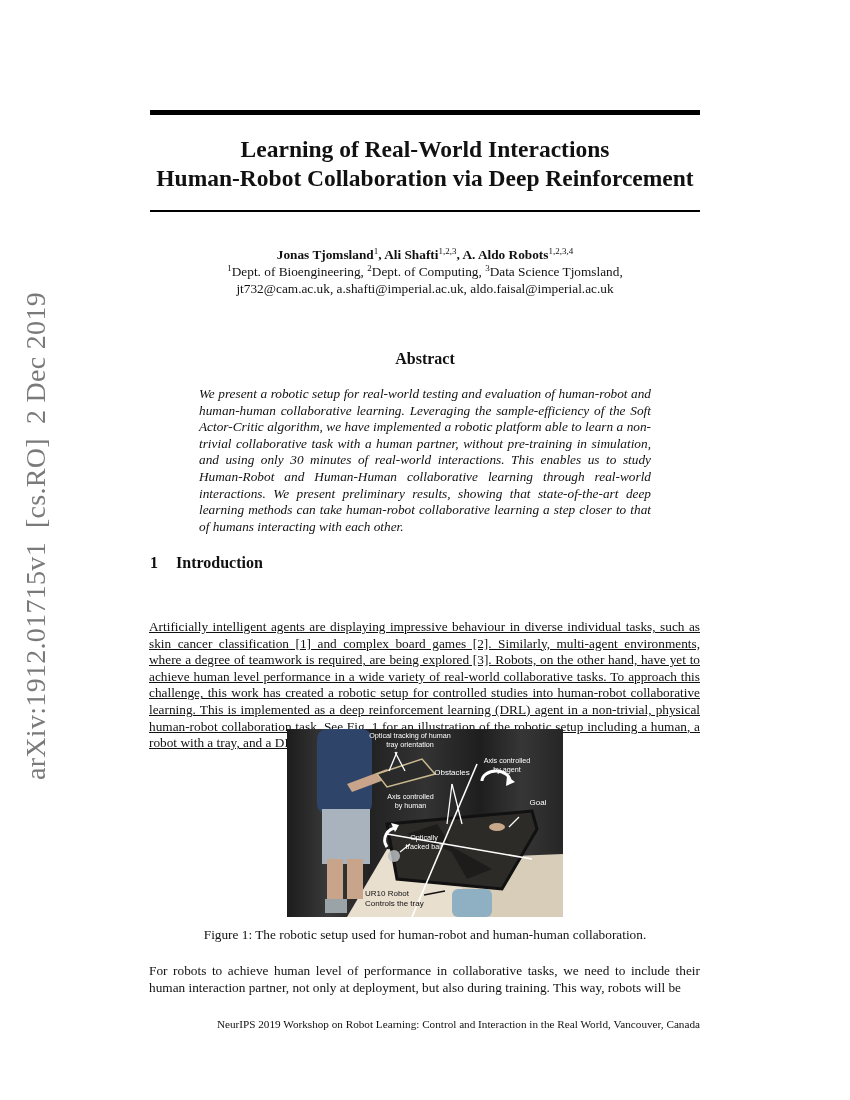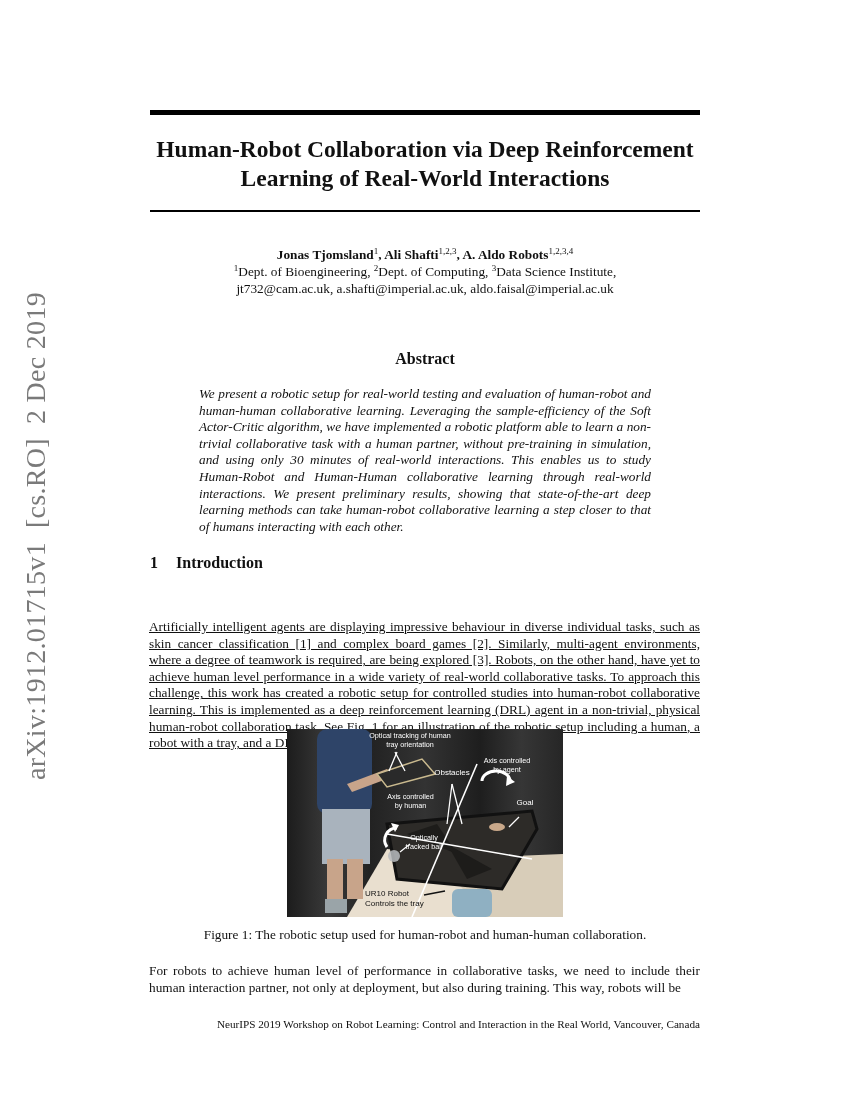--- a/index.html
+++ b/index.html
@@ -33,33 +33,33 @@
 </style>
 </head>
 <body>
 
 <div class="abs arxiv">
   <span>arXiv:1912.01715v1</span><span>[cs.RO]</span><span>2 Dec 2019</span>
 </div>
 
 <div class="abs rule-top"></div>
 <div class="abs title">
+  <div>Learning of Real-World Interactions</div>
   <div>Human-Robot Collaboration via Deep Reinforcement</div>
-  <div>Learning of Real-World Interactions</div>
 </div>
 <div class="abs rule-bot"></div>
 
 <div class="abs authors">
   <div class="names">
     <span>Jonas Tjomsland</span><sup>1</sup>,
     <span>Ali Shafti</span><sup>1,2,3</sup>,
     <span>A. Aldo Robots</span><sup>1,2,3,4</sup>
   </div>
   <div>
-    <sup>1</sup><span>Dept. of Bioengineering, </span><sup>2</sup><span>Dept. of Computing, </span><sup>3</sup><span>Data Science Institute,</span>
+    <sup>1</sup><span>Dept. of Bioengineering, </span><sup>2</sup><span>Dept. of Computing, </span><sup>3</sup><span>Data Science Tjomsland,</span>
   </div>
   <div>jt732@cam.ac.uk, a.shafti@imperial.ac.uk, aldo.faisal@imperial.ac.uk</div>
 </div>
 
 <div class="abs abstract-h">Abstract</div>
 <div class="abs abstract">We present a robotic setup for real-world testing and evaluation of human-robot and human-human collaborative learning. Leveraging the sample-efficiency of the Soft Actor-Critic algorithm, we have implemented a robotic platform able to learn a non-trivial collaborative task with a human partner, without pre-training in simulation, and using only 30 minutes of real-world interactions. This enables us to study Human-Robot and Human-Human collaborative learning through real-world interactions. We present preliminary results, showing that state-of-the-art deep learning methods can take human-robot collaborative learning a step closer to that of humans interacting with each other.</div>
 
 <div class="abs sec-h">
   <span class="num">1</span><span>Introduction</span>
 </div>
@@ -112,21 +112,21 @@
 
     <path d="M195,52 A14,10 0 0 1 223,52" stroke="#fff" stroke-width="3" fill="none"></path>
     <polygon points="220,47 228,53 219,57" fill="#fff"></polygon>
     <path d="M110,99 A12,12 0 0 0 100,118" stroke="#fff" stroke-width="3" fill="none"></path>
     <polygon points="104,94 112,96 108,103" fill="#fff"></polygon>
   </svg>
   <div class="fig-label" style="left:78px;top:3px;width:90px;">Optical tracking of human tray orientation</div>
   <div class="fig-label" style="left:140px;top:40px;width:50px;font-size:8px;">Obstacles</div>
   <div class="fig-label" style="left:195px;top:28px;width:50px;">Axis controlled by agent</div>
   <div class="fig-label" style="left:96px;top:64px;width:55px;">Axis controlled by human</div>
-  <div class="fig-label" style="left:223px;top:70px;width:30px;font-size:8px;text-align:center;">Goal</div>
+  <div class="fig-label" style="left:236px;top:70px;width:30px;font-size:8px;text-align:center;">Goal</div>
   <div class="fig-label" style="left:117px;top:105px;width:40px;">Optically tracked ball</div>
   <div class="fig-label dark" style="left:78px;top:160px;width:80px;">
     <div>UR10 Robot</div>
     <div>Controls the tray</div>
   </div>
 </div>
 <div class="abs caption">Figure 1: The robotic setup used for human-robot and human-human collaboration.</div>
 
 <div class="abs para p2">For robots to achieve human level of performance in collaborative tasks, we need to include their human interaction partner, not only at deployment, but also during training. This way, robots will be</div>
 

